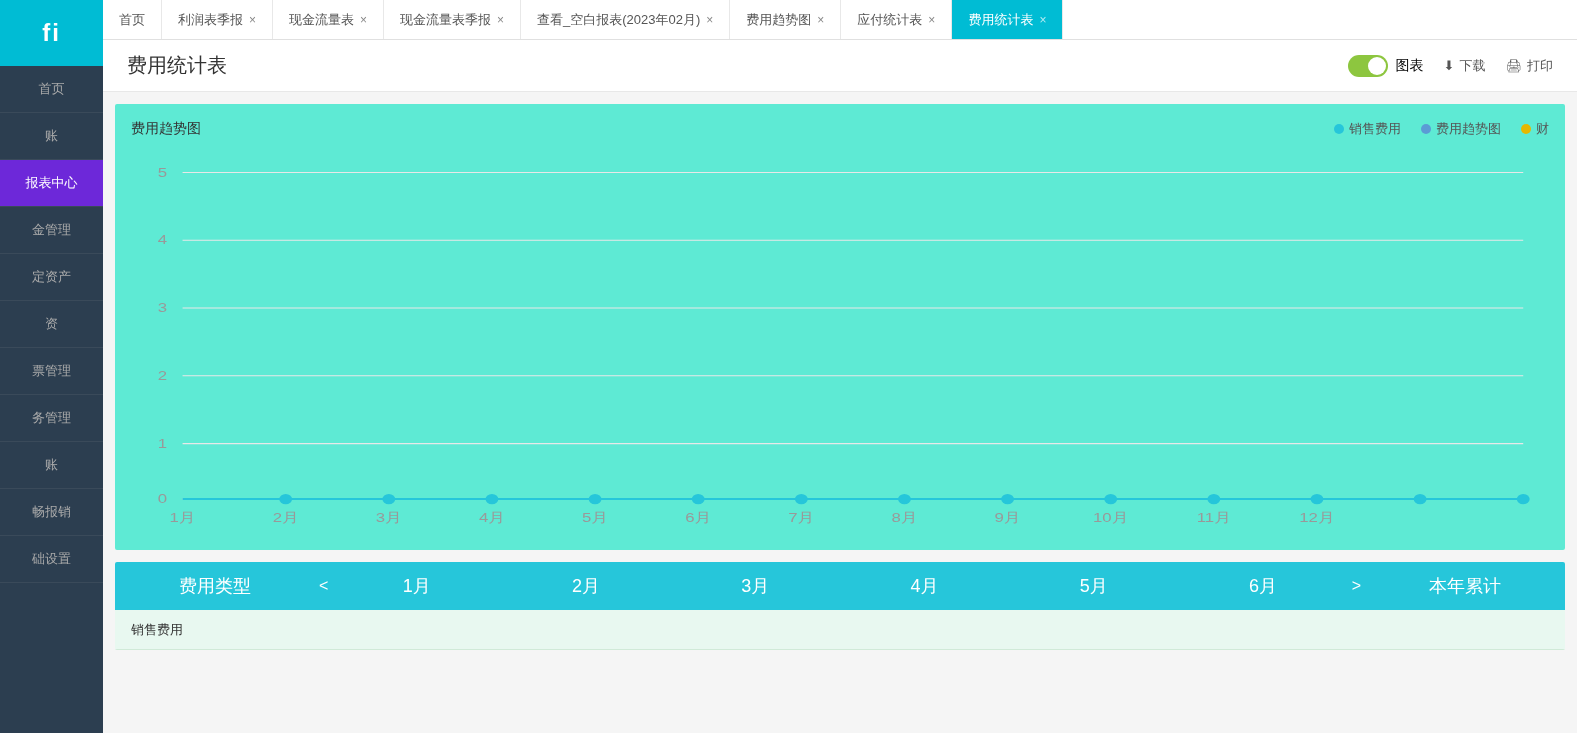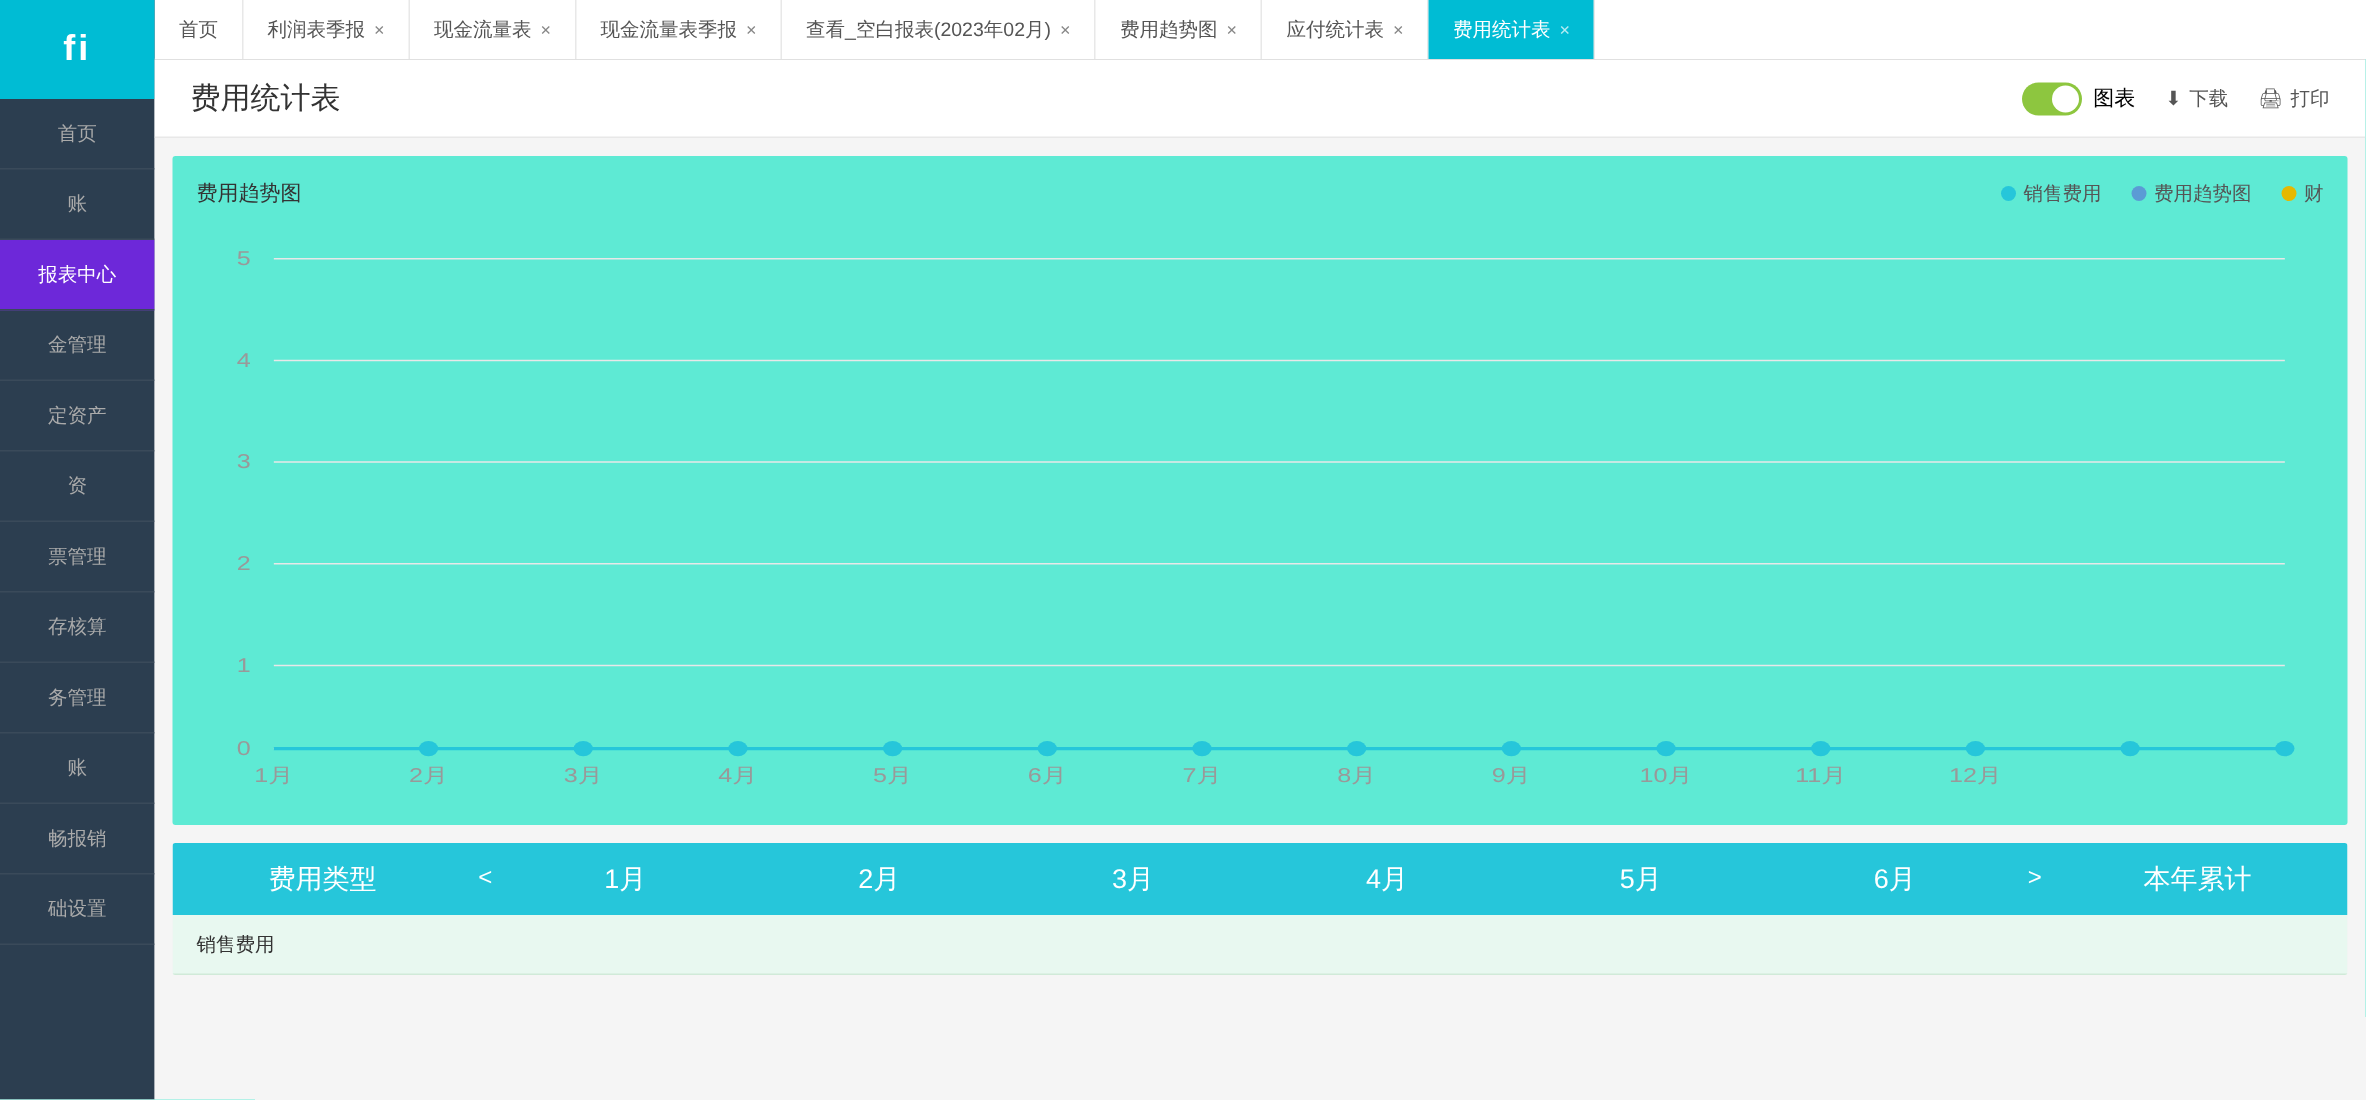--- a/index.html
+++ b/index.html
@@ -246,21 +246,20 @@
 
 <div class="sidebar">
   <div class="sidebar-logo">fi</div>
   <div class="sidebar-item">首页</div>
   <div class="sidebar-item">账</div>
   <div class="sidebar-item active">报表中心</div>
   <div class="sidebar-item">金管理</div>
   <div class="sidebar-item">定资产</div>
   <div class="sidebar-item">资</div>
   <div class="sidebar-item">票管理</div>
-  <div class="sidebar-item">存核算</div>
   <div class="sidebar-item">务管理</div>
   <div class="sidebar-item">账</div>
   <div class="sidebar-item">畅报销</div>
   <div class="sidebar-item">础设置</div>
 </div>
 
 <div class="main">
 
   <div class="tab-bar">
     <div class="tab-item">

